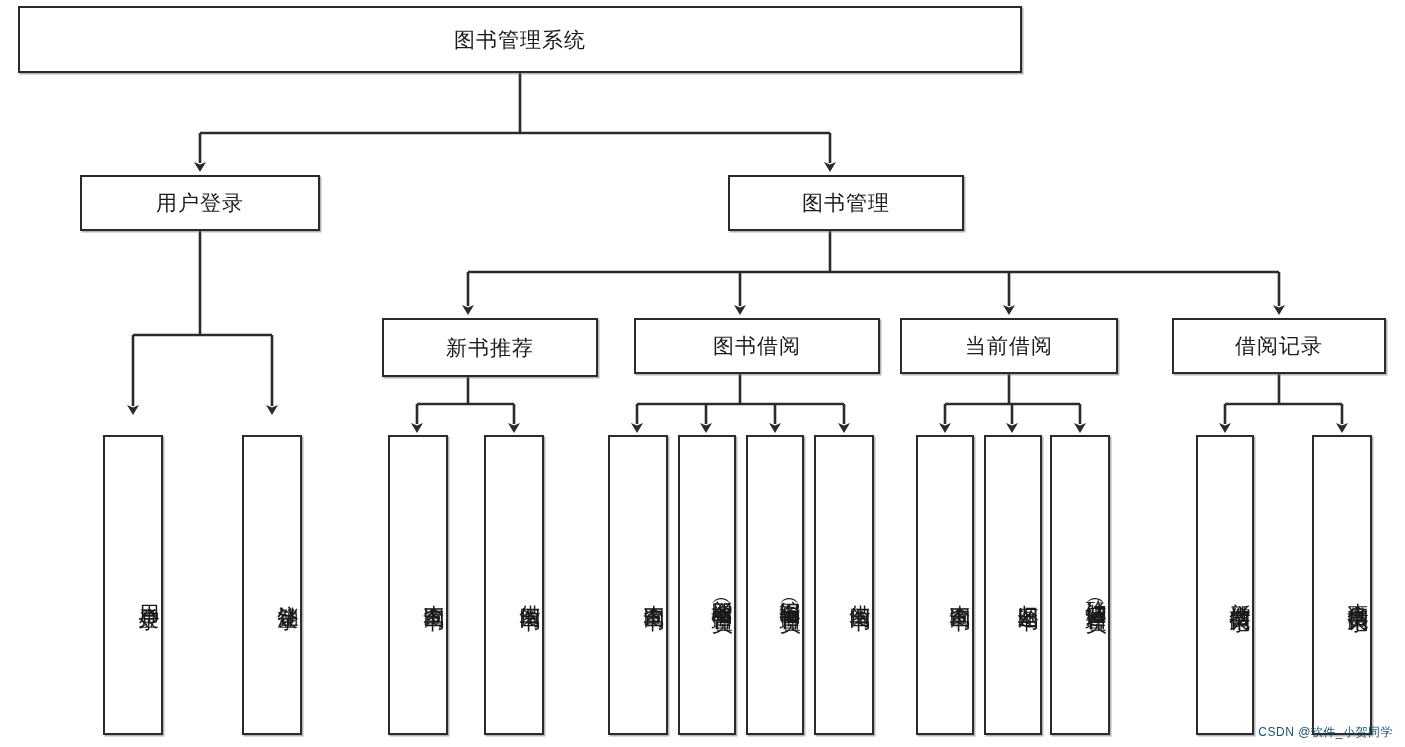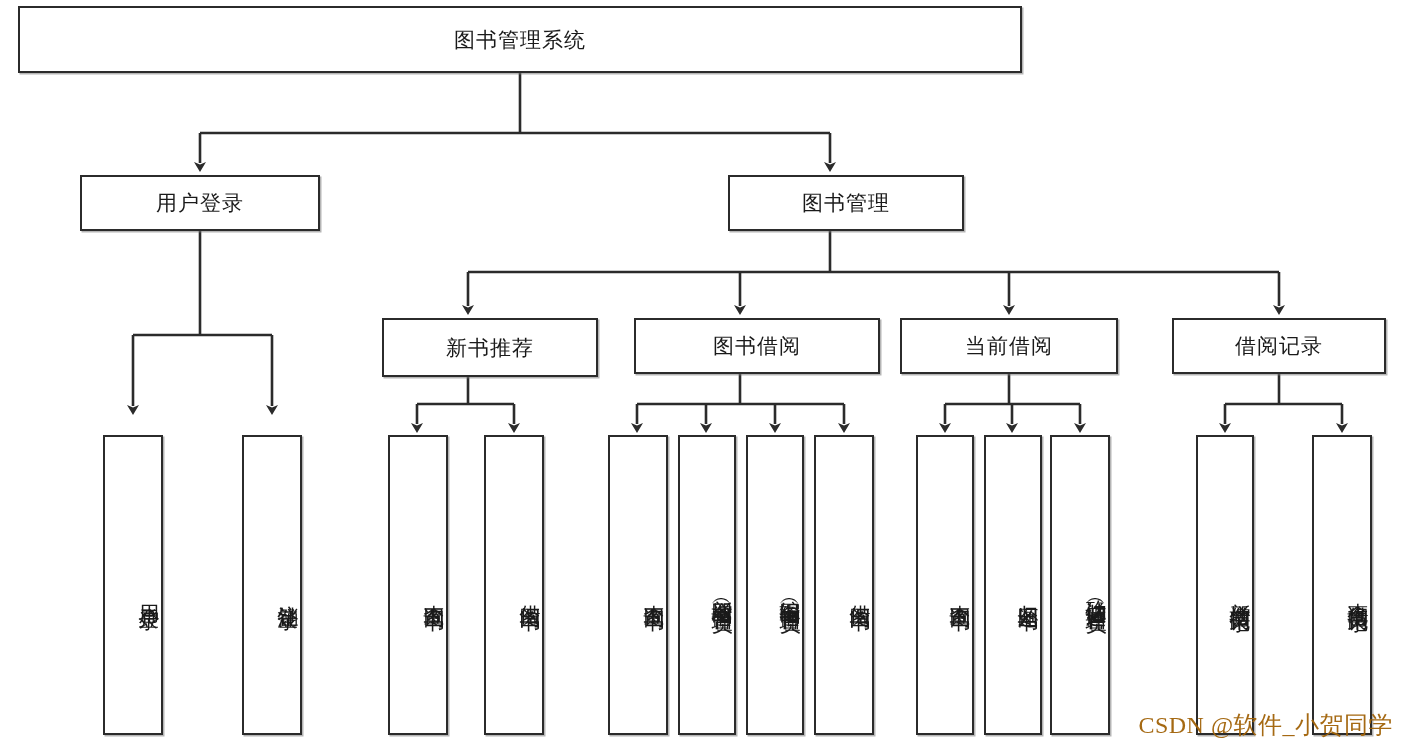--- a/index.html
+++ b/index.html
@@ -56,26 +56,25 @@
     white-space: normal;
   }
   .label {
     display: block;
     white-space: nowrap;
   }
   .watermark {
     position: absolute;
     right: 12px;
     bottom: 6px;
-    font-size: 24px;
-    color: #a16207;
+    font-size: 12px;
+    color: #0c4a6e;
     letter-spacing: 0.5px;
     white-space: nowrap;
     opacity: 0.95;
-    font-family: Liberation Serif, serif;
   }
 </style>
 </head>
 <body>
 
 <div id="canvas">
 
   <svg id="wires" viewBox="0 0 1405 747">
     <defs>
       <marker id="arrow" markerWidth="10" markerHeight="12" refX="1" refY="6" orient="auto" markerUnits="userSpaceOnUse">

